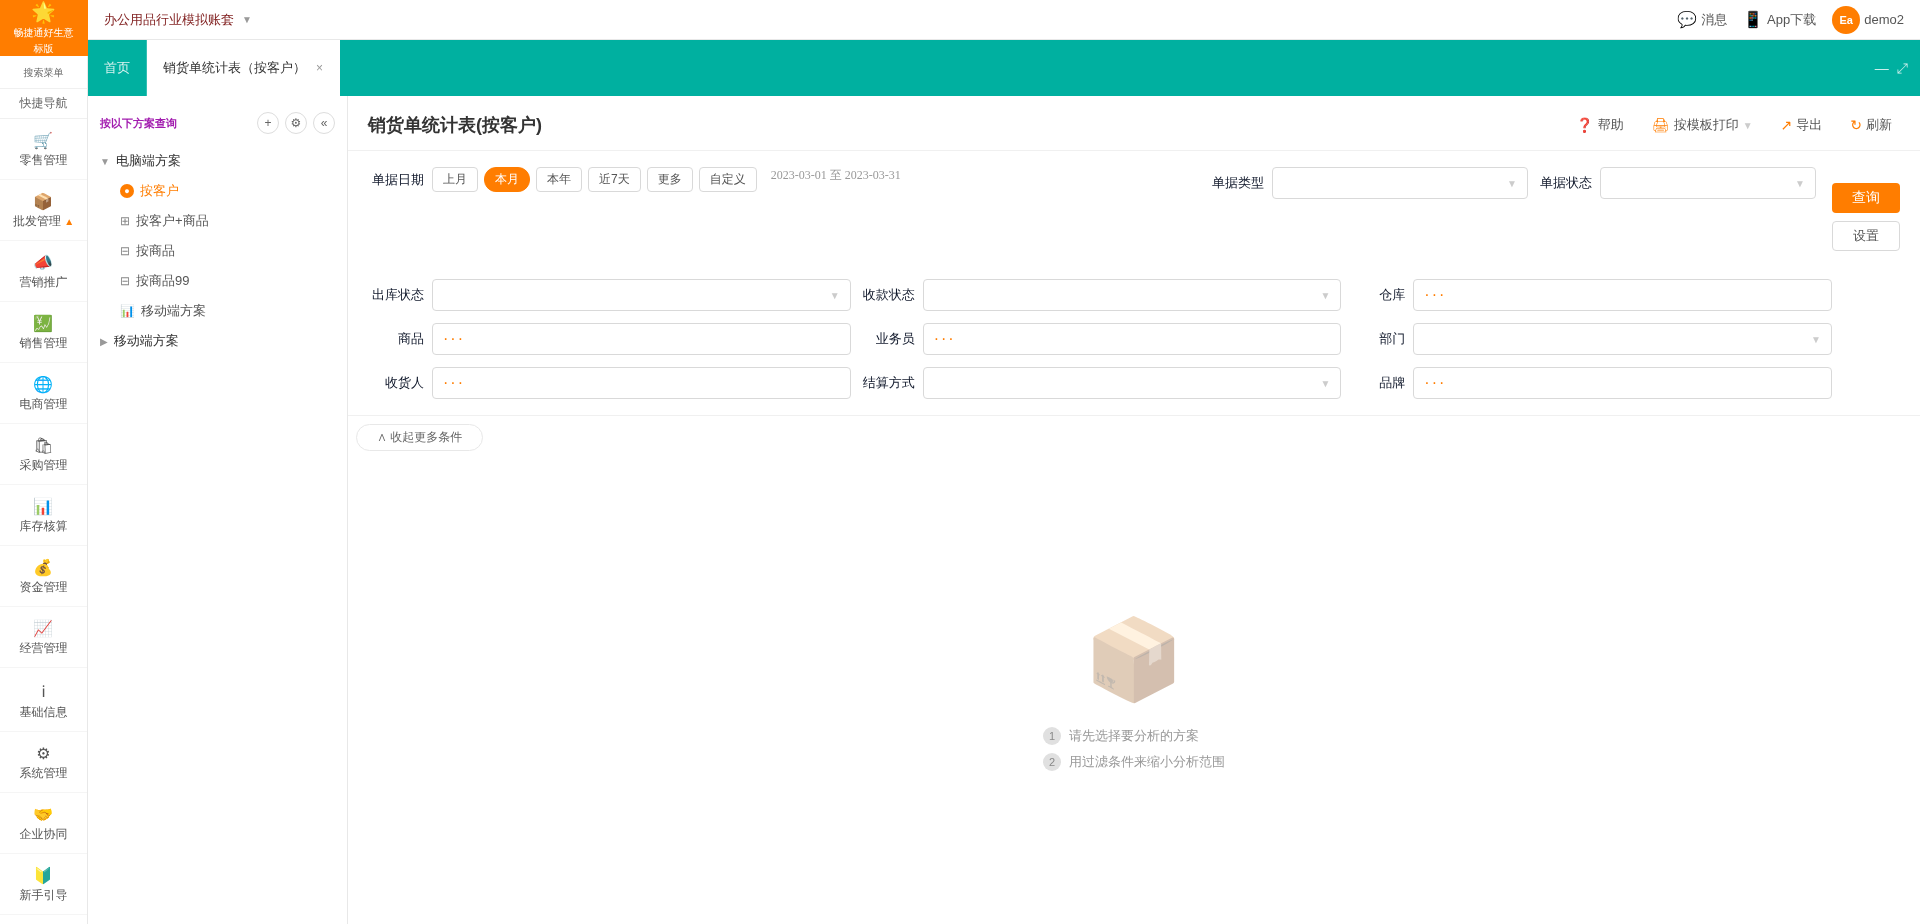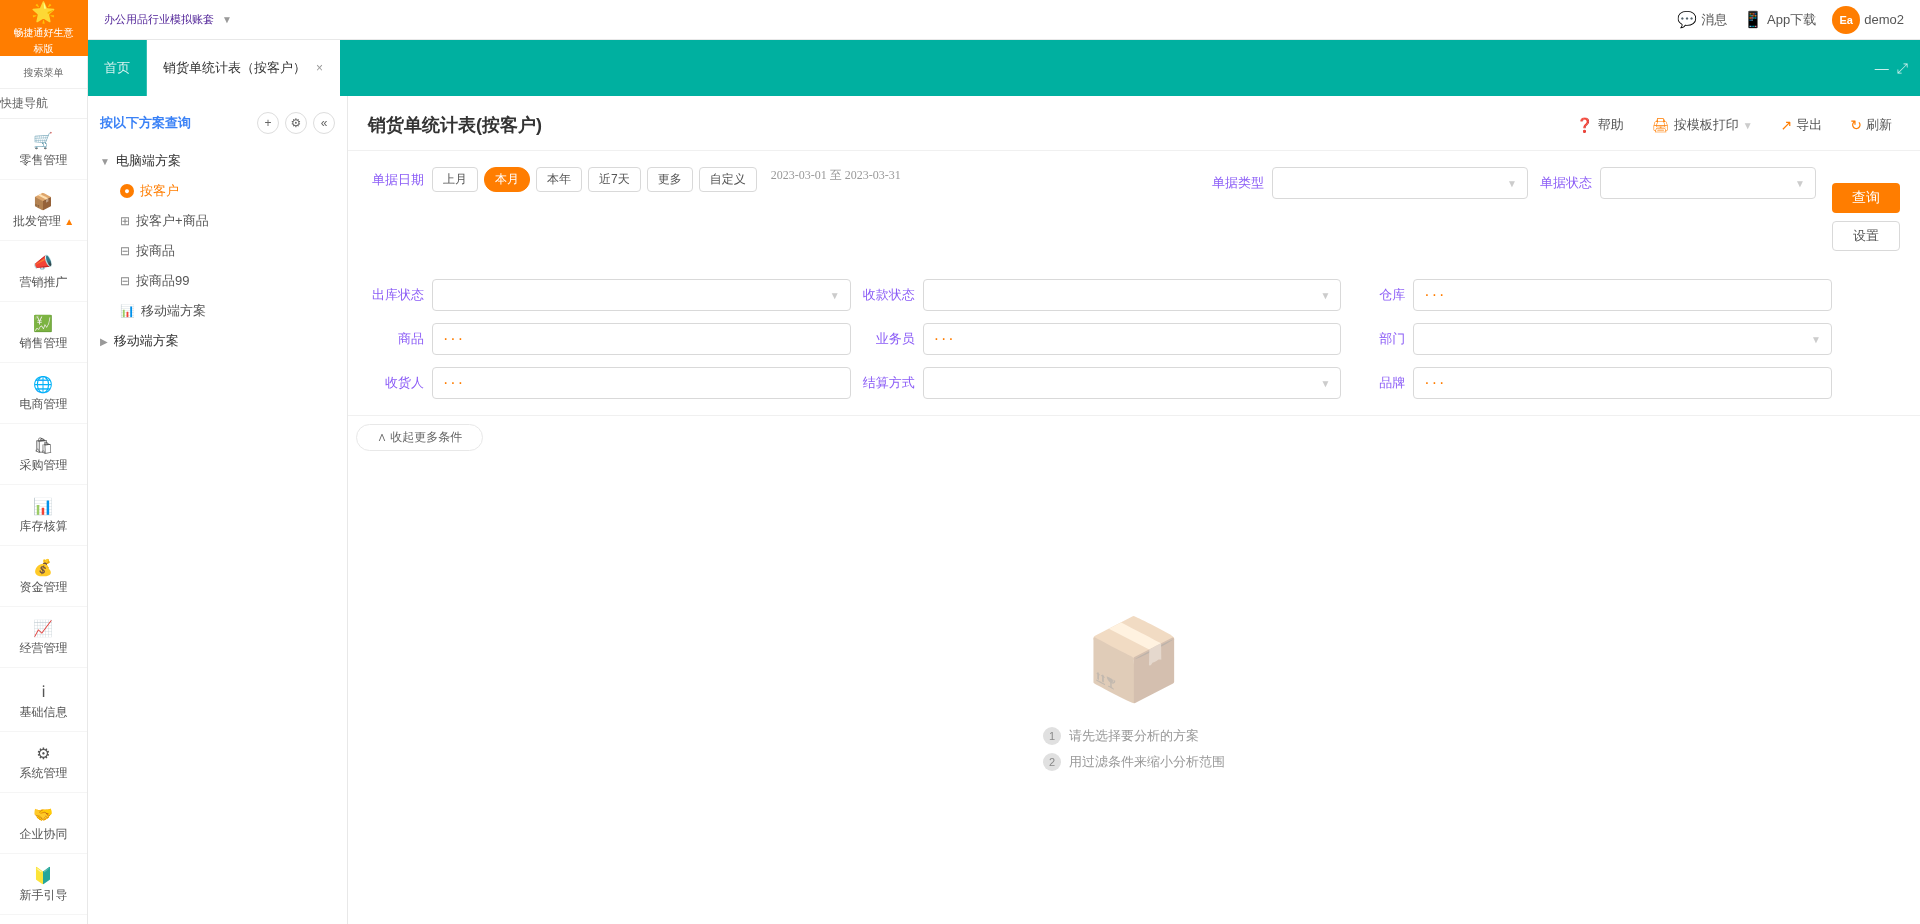--- a/index.html
+++ b/index.html
@@ -8,54 +8,54 @@
     
     .app-container { display: flex; height: 924px; overflow: hidden; }
 
     
     .sidebar { width: 88px; background: #fff; border-right: 1px solid #e8e8e8; display: flex; flex-direction: column; align-items: center; padding-top: 0; flex-shrink: 0; }
     .sidebar-logo { width: 88px; height: 56px; background: #ff7d00; display: flex; flex-direction: column; align-items: center; justify-content: center; cursor: pointer; }
     .sidebar-logo-icon { font-size: 20px; color: #fff; }
     .sidebar-logo-text { font-size: 10px; color: #fff; margin-top: 2px; }
     .sidebar-search { padding: 8px 0; width: 100%; text-align: center; border-bottom: 1px solid #f0f0f0; }
     .sidebar-search span { font-size: 12px; color: #666; cursor: pointer; }
-    .sidebar-nav { width: 100%; border-bottom: 1px solid #f0f0f0; }
+    .sidebar-nav { width: 100%; text-align: center; border-bottom: 1px solid #f0f0f0; }
     .sidebar-nav span { display: block; padding: 8px 0; font-size: 12px; color: #666; cursor: pointer; }
     .sidebar-menu { width: 100%; flex: 1; overflow-y: auto; }
     .sidebar-menu-item { width: 100%; text-align: center; padding: 12px 4px 10px; cursor: pointer; border-bottom: 1px solid #f5f5f5; font-size: 12px; color: #555; }
     .sidebar-menu-item .menu-icon { font-size: 16px; display: block; margin-bottom: 2px; }
 
     
     .main-area { flex: 1; display: flex; flex-direction: column; overflow: hidden; }
 
     
     .top-header { height: 40px; background: #fff; border-bottom: 1px solid #e8e8e8; display: flex; align-items: center; justify-content: space-between; padding: 0 16px; flex-shrink: 0; }
     .header-left { display: flex; align-items: center; gap: 8px; font-size: 13px; color: #333; }
-    .header-title { font-size: 11px; color: #4c1d95; }
+    .header-title { font-size: 13px; color: #7f1d1d; }
     .header-dropdown { cursor: pointer; color: #999; font-size: 10px; }
     .header-right { display: flex; align-items: center; gap: 16px; font-size: 13px; color: #555; }
     .header-right-item { display: flex; align-items: center; gap: 4px; cursor: pointer; }
     .user-avatar { width: 28px; height: 28px; border-radius: 50%; background: #ff7d00; display: flex; align-items: center; justify-content: center; color: #fff; font-size: 11px; font-weight: bold; }
 
     
     .tab-bar { height: 56px; background: #00b0a0; display: flex; align-items: stretch; flex-shrink: 0; }
     .tab-item { display: flex; align-items: center; padding: 0 16px; font-size: 13px; color: rgba(255,255,255,0.85); cursor: pointer; gap: 6px; border-right: 1px solid rgba(255,255,255,0.2); }
     .tab-item.active { background: #fff; color: #333; }
     .tab-item .close-btn { font-size: 12px; color: #999; cursor: pointer; margin-left: 4px; }
     .tab-spacer { flex: 1; }
     .tab-controls { display: flex; align-items: center; padding: 0 12px; gap: 8px; }
     .tab-controls span { color: rgba(255,255,255,0.8); cursor: pointer; font-size: 14px; }
 
     
     .content { flex: 1; display: flex; overflow: hidden; }
 
     
     .left-panel { width: 260px; background: #fff; border-right: 1px solid #e8e8e8; flex-shrink: 0; overflow-y: auto; padding: 10px 0; }
     .left-panel-header { display: flex; align-items: center; justify-content: space-between; padding: 6px 12px 8px; }
-    .left-panel-title { font-size: 13px; color: #3b82f6; font-weight: bold; }
+    .left-panel-title { font-size: 11px; color: #a21caf; font-weight: bold; }
     .left-panel-actions { display: flex; gap: 6px; align-items: center; }
     .panel-action-btn { width: 22px; height: 22px; border-radius: 50%; border: 1px solid #ddd; display: flex; align-items: center; justify-content: center; cursor: pointer; font-size: 12px; color: #666; background: #fff; }
     .tree-section { padding: 4px 0; }
     .tree-node { padding: 6px 12px 6px 20px; cursor: pointer; display: flex; align-items: center; gap: 6px; font-size: 13px; color: #555; }
     .tree-node.active { color: #ff7d00; }
     .tree-node .node-icon { font-size: 12px; color: #888; }
     .tree-node .node-dot { width: 14px; height: 14px; border-radius: 50%; background: #ff7d00; display: flex; align-items: center; justify-content: center; color: #fff; font-size: 9px; flex-shrink: 0; }
     .tree-child { padding-left: 32px; }
     .tree-section-header { padding: 6px 12px 6px 12px; display: flex; align-items: center; gap: 6px; font-size: 13px; color: #333; cursor: pointer; font-weight: 500; }
     .tree-section-header .arrow { font-size: 10px; color: #999; }
@@ -70,21 +70,21 @@
 
     
     .filter-area { padding: 16px 20px; border-bottom: 1px solid #f0f0f0; }
     .date-group { display: flex; align-items: flex-start; gap: 6px; }
     .date-btn { padding: 3px 10px; border: 1px solid #d9d9d9; border-radius: 4px; font-size: 12px; color: #555; cursor: pointer; background: #fff; }
     .date-btn.active { background: #ff7d00; border-color: #ff7d00; color: #fff; border-radius: 12px; }
     .date-range { font-size: 12px; color: #999; margin-left: 8px; font-family: Liberation Serif, serif; }
     .select-control { flex: 1; border: 1px solid #d9d9d9; border-radius: 4px; padding: 5px 10px; font-size: 13px; color: #999; display: flex; align-items: center; justify-content: space-between; cursor: pointer; background: #fff; height: 32px; }
     .select-control .arrow { color: #ccc; font-size: 10px; }
     .select-control .dots { color: #ff7d00; font-size: 16px; letter-spacing: 2px; }
-    .filter-item-label { width: 56px; text-align: right; color: #8b5cf6; font-size: 13px; flex-shrink: 0; }
+    .filter-item-label { width: 56px; text-align: right; color: #0f172a; font-size: 13px; flex-shrink: 0; }
 
     
     .query-buttons { display: flex; flex-direction: column; gap: 8px; padding: 16px 0 16px 8px; flex-shrink: 0; }
     .btn-query { background: #ff7d00; color: #fff; border: none; border-radius: 4px; padding: 6px 20px; font-size: 14px; cursor: pointer; white-space: nowrap; }
     .btn-settings { background: #fff; color: #555; border: 1px solid #d9d9d9; border-radius: 4px; padding: 5px 16px; font-size: 13px; cursor: pointer; white-space: nowrap; }
 
     
     .collapse-bar { padding: 8px; display: flex; justify-content: flex-start; }
     .collapse-btn { border: 1px solid #e8e8e8; border-radius: 16px; padding: 4px 20px; font-size: 12px; color: #666; cursor: pointer; background: #fff; display: flex; align-items: center; gap: 4px; }
 

